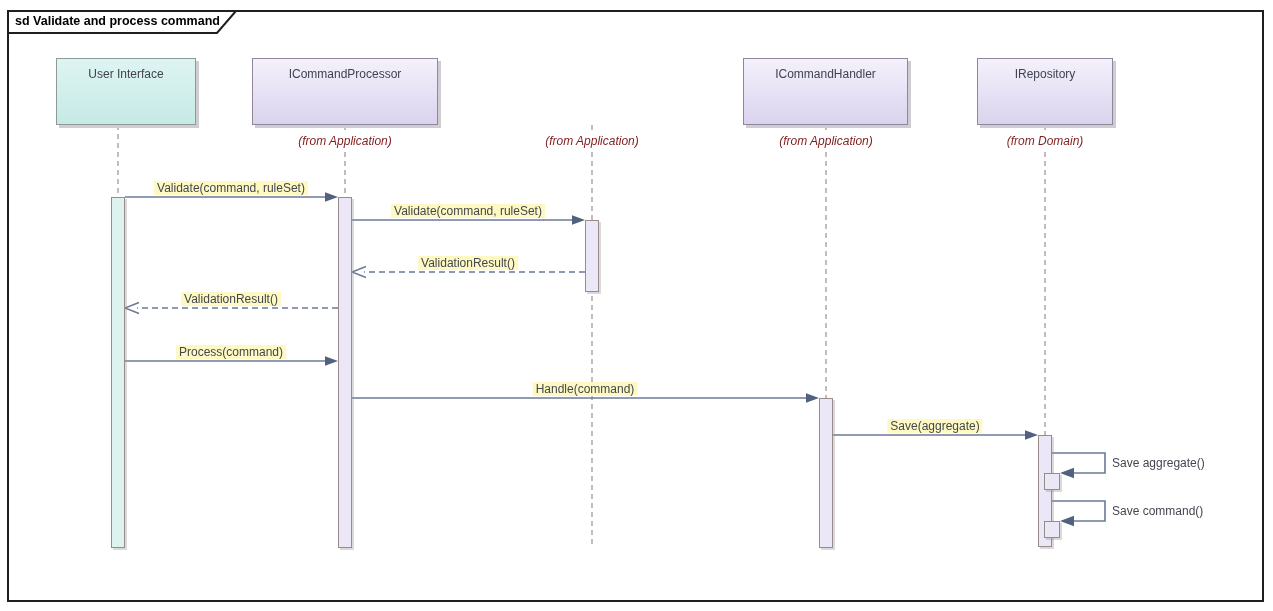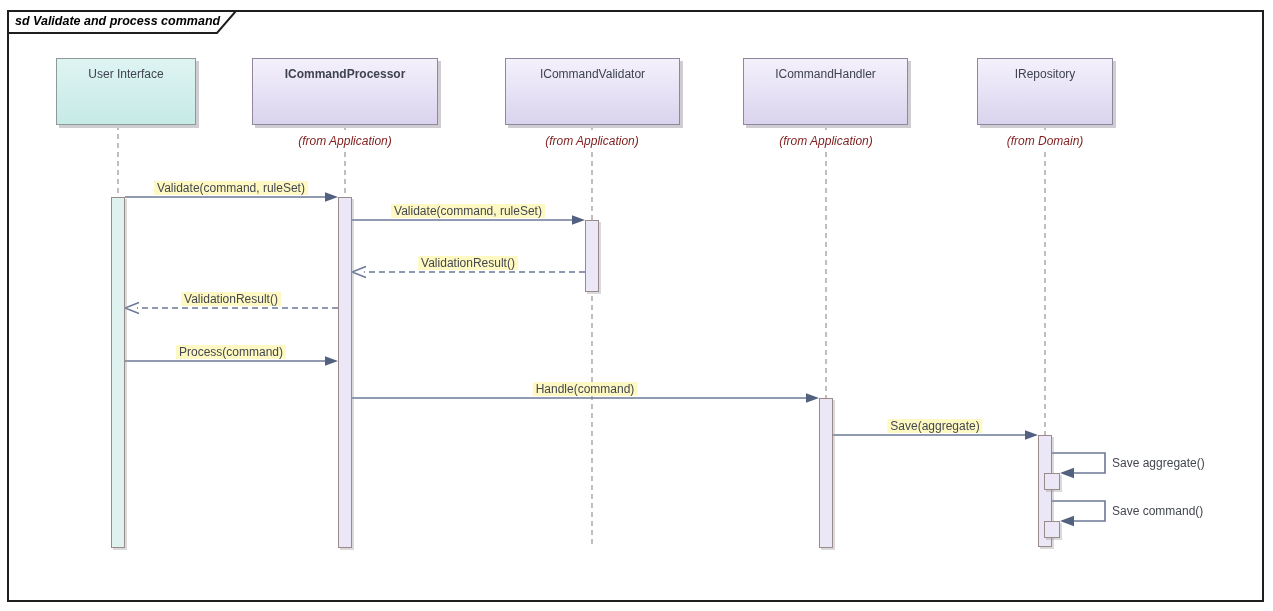--- a/index.html
+++ b/index.html
@@ -8,21 +8,20 @@
     font-family:"Liberation Sans",sans-serif;overflow:hidden;
   }
   .frame{
     position:absolute;left:7px;top:10px;width:1257px;height:592px;
     border:2px solid #1e1e1e;box-sizing:border-box;background:transparent;
   }
   .svg-layer{position:absolute;left:0;top:0;width:1273px;height:611px;}
   .title{
     position:absolute;left:15px;top:14px;font-size:12.5px;font-weight:bold;color:#000000;
     white-space:nowrap;
-    font-style:italic;
   }
   .head{
     position:absolute;top:58px;height:67px;box-sizing:border-box;
     border:1px solid #91879c;
     background:linear-gradient(180deg,#f4f1fc 0%,#dad3ed 100%);
     box-shadow:3px 3px 0 #cfccd2;
     text-align:center;padding-top:8px;
     font-size:12px;color:#3f4350;
   }
   .head.cyan{
@@ -112,25 +111,22 @@
     </g>
 
     <polygon points="8,11 236,11 217,33 8,33" fill="#ffffff" stroke="#1e1e1e" stroke-width="2"></polygon>
   </svg>
 
   <div class="title">sd Validate and process command</div>
 
   <div class="head cyan" style="left:48px;width:140px;margin-left:8px;">
     <span>User Interface</span>
   </div>
-  <div class="head" style="left:252px;width:186px;font-weight:bold;">
+  <div class="head" style="left:252px;width:186px;">
     <span>ICommandProcessor</span>
-  </div>
-  <div class="head" style="left:505px;width:175px;">
-    <span>ICommandValidator</span>
   </div>
   <div class="head" style="left:743px;width:165px;">
     <span>ICommandHandler</span>
   </div>
   <div class="head" style="left:977px;width:136px;">
     <span>IRepository</span>
   </div>
 
   <div class="from-label" style="left:345px;top:134px;">(from Application)</div>
   <div class="from-label" style="left:592px;top:134px;">(from Application)</div>

